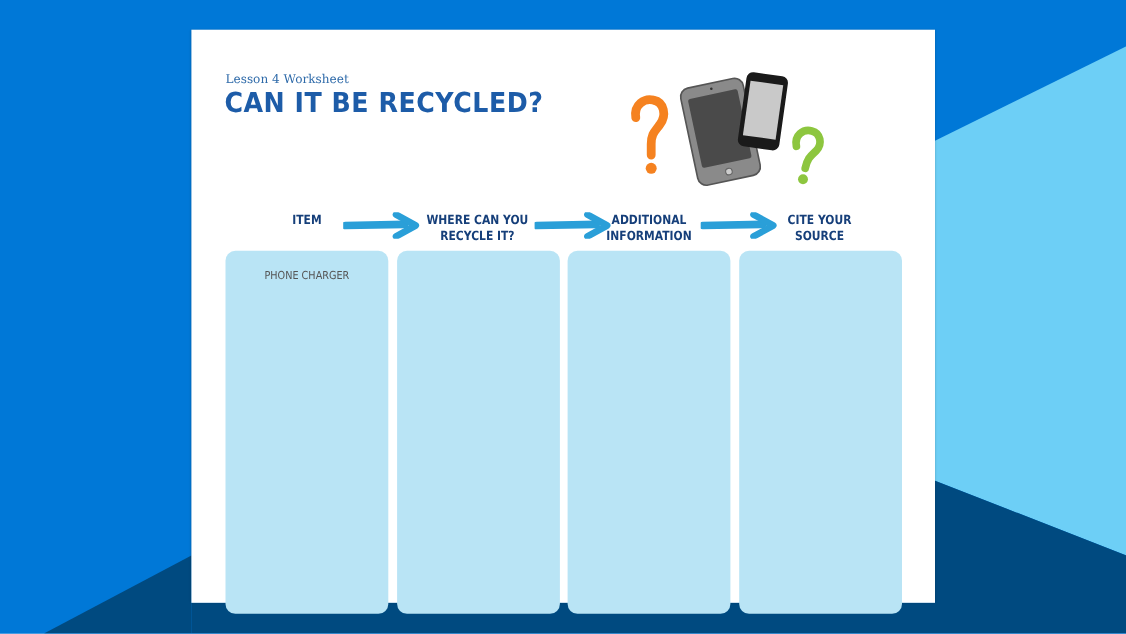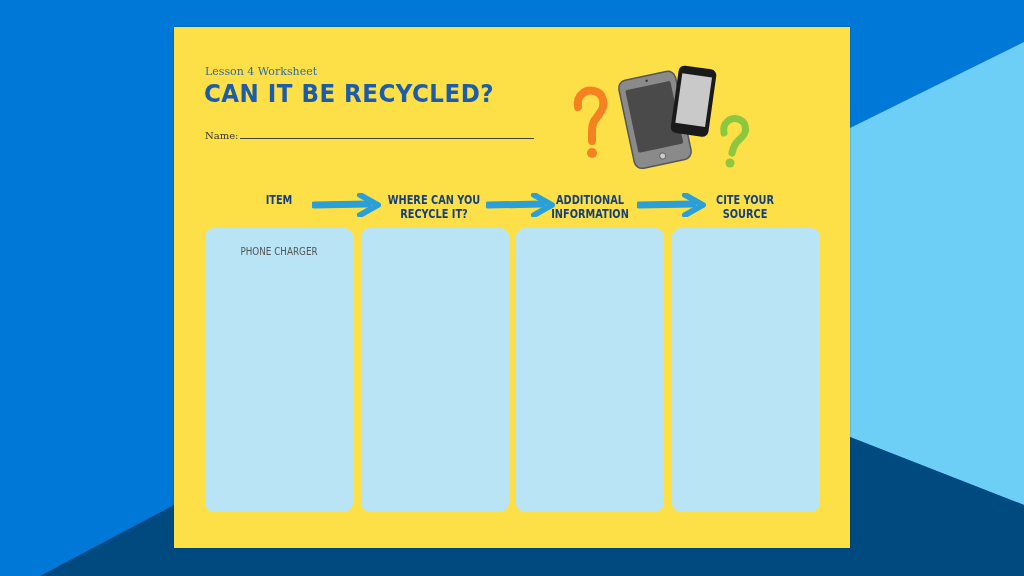--- a/index.html
+++ b/index.html
@@ -1,46 +1,42 @@
 <!DOCTYPE html>
 <html><head>
 <meta charset="utf-8">
 <style>
   html, body { margin:0; padding:0; }
   body { width:1024px; height:576px; position:relative; overflow:hidden; background:#0078d7; font-family:"Liberation Sans", sans-serif; }
   .bg { position:absolute; left:0; top:0; width:1024px; height:576px; }
-  .paper { position:absolute; left:174px; top:27px; width:676px; height:521px; background:#fde047; box-shadow:0 0 2px rgba(0,0,0,0.25); }
+  .paper { position:absolute; left:174px; top:27px; width:676px; height:521px; background:#ffffff; box-shadow:0 0 2px rgba(0,0,0,0.25); }
   .subtitle { position:absolute; left:31px; top:38px; font-family:"DejaVu Serif", serif; font-size:11px; color:#2e6aa9; }
   .title { position:absolute; left:30px; top:52px; font-family:"DejaVu Sans", sans-serif; font-weight:bold; font-size:25px; color:#1d5ca8; letter-spacing:0.5px; transform:scaleX(0.92); transform-origin:left; }
   .field { position:absolute; left:31px; font-family:"DejaVu Serif", serif; font-size:10px; color:#333; display:flex; align-items:flex-end; }
   .field .line { height:0; border-bottom:1.5px solid #444; margin-left:2px; margin-bottom:2px; }
   .art { position:absolute; left:390px; top:38px; width:200px; height:110px; }
   .header { position:absolute; top:166px; width:120px; text-align:center; font-family:"DejaVu Sans", sans-serif; font-weight:bold; font-size:11.5px; line-height:14px; color:#163f7a; transform:scaleX(0.85); }
   .arrow { position:absolute; top:166px; width:70px; height:24px; }
-  .box { position:absolute; top:201px; width:148px; height:284px; background:#b9e4f5; border-radius:9px; }
+  .box { position:absolute; top:201px; width:148px; height:330px; background:#b9e4f5; border-radius:9px; }
   .box-text { position:absolute; left:0; right:0; top:18px; text-align:center; font-family:"DejaVu Sans", sans-serif; font-size:10px; color:#555; transform:scaleX(0.88); }
 </style>
 </head>
 <body>
 
 <svg class="bg" viewBox="0 0 1024 576">
   <rect x="0" y="0" width="1024" height="576" fill="#0078d7"></rect>
   <polygon points="850,128 1024,42 1024,505 850,437" fill="#6dcff6"></polygon>
   <polygon points="40,576 174,505 174,576" fill="#004a80"></polygon>
   <polygon points="174,548 850,548 850,437 1024,505 1024,576 174,576" fill="#004a80"></polygon>
 </svg>
 
 <div class="paper">
   <div class="subtitle">Lesson 4 Worksheet</div>
   <div class="title">CAN IT BE RECYCLED?</div>
 
-  <div class="field" style="top:103px;">
-    <span>Name:</span>
-    <span class="line" style="width:294px;"></span>
-  </div>
 
   <svg class="art" viewBox="0 0 200 110">
     <g>
       <path d="M14,42 C12,30 22,24 30,26 C40,28 42,40 36,48 C32,54 28,56 28,66 L28,76" fill="none" stroke="#f58220" stroke-width="8" stroke-linecap="round"></path>
       <circle cx="28" cy="88" r="5" fill="#f58220"></circle>
     </g>
     <g transform="rotate(-12 90 55)">
       <rect x="62" y="10" width="58" height="90" rx="8" fill="#8a8a8a" stroke="#555" stroke-width="1.5"></rect>
       <rect x="68" y="20" width="46" height="64" rx="2" fill="#4a4a4a"></rect>
       <circle cx="91" cy="92" r="3" fill="#ccc" stroke="#666"></circle>

